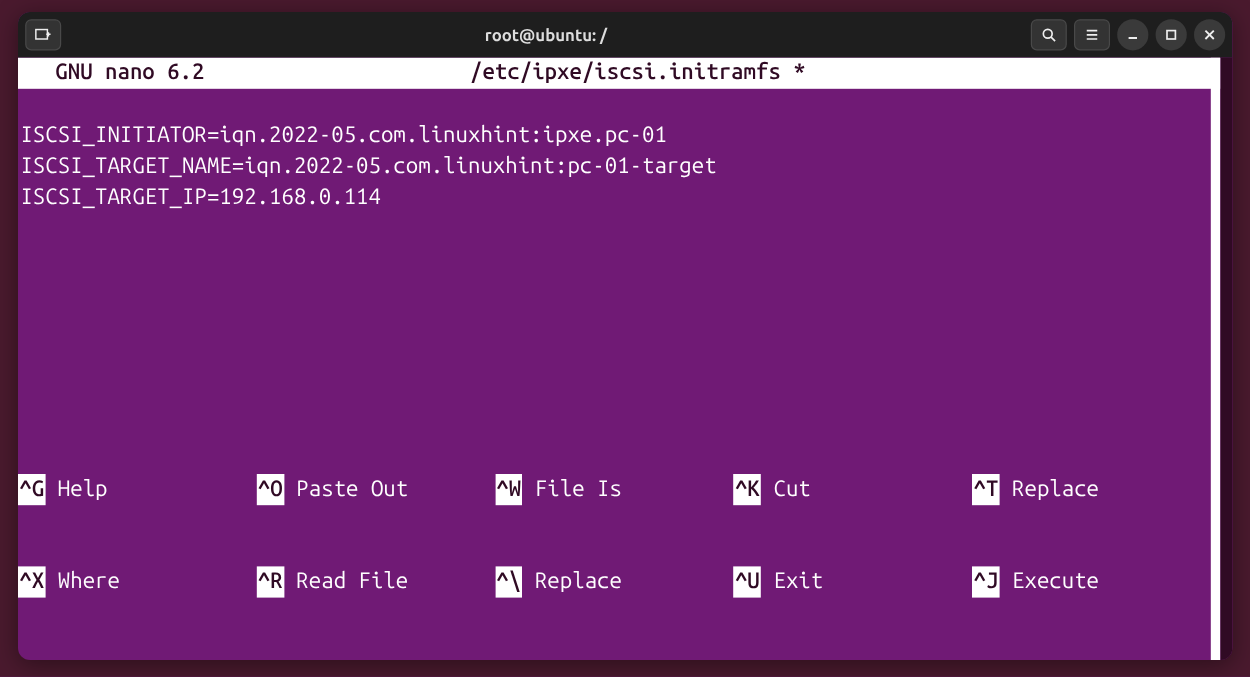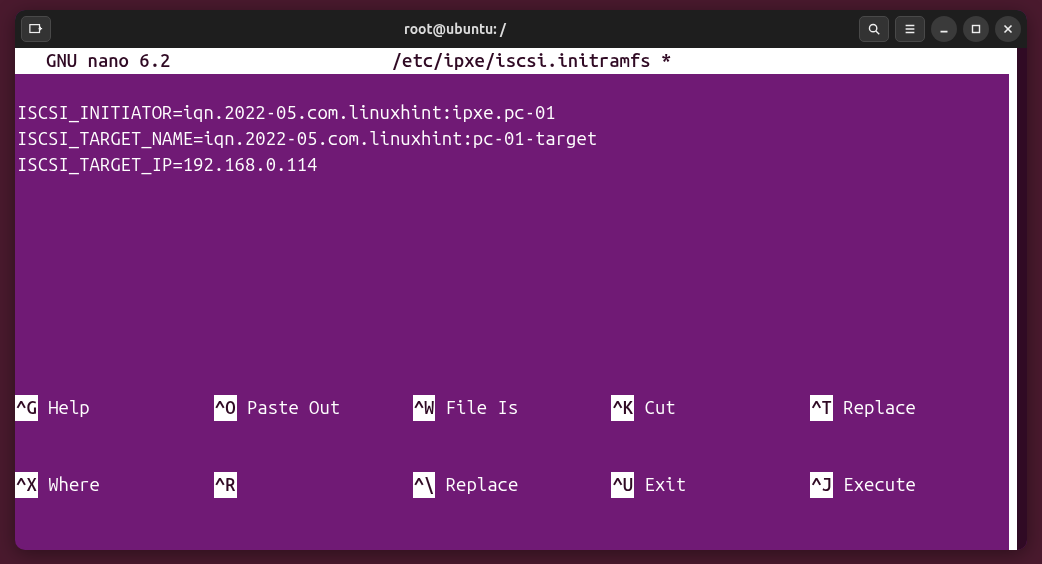--- a/index.html
+++ b/index.html
@@ -189,20 +189,20 @@
     <div class="help-rows">
       <div class="help-row">
         <span class="help-item"><span class="key">^G</span><span class="desc">Help</span></span>
         <span class="help-item"><span class="key">^O</span><span class="desc">Paste Out</span></span>
         <span class="help-item"><span class="key">^W</span><span class="desc">File Is</span></span>
         <span class="help-item"><span class="key">^K</span><span class="desc">Cut</span></span>
         <span class="help-item"><span class="key">^T</span><span class="desc">Replace</span></span>
       </div>
       <div class="help-row">
         <span class="help-item"><span class="key">^X</span><span class="desc">Where</span></span>
-        <span class="help-item"><span class="key">^R</span></span>
+        <span class="help-item"><span class="key">^R</span><span class="desc">Read File</span></span>
         <span class="help-item"><span class="key">^\</span><span class="desc">Replace</span></span>
         <span class="help-item"><span class="key">^U</span><span class="desc">Exit</span></span>
         <span class="help-item"><span class="key">^J</span><span class="desc">Execute</span></span>
       </div>
     </div>
   </div>
 </div>
 
 </body></html>

